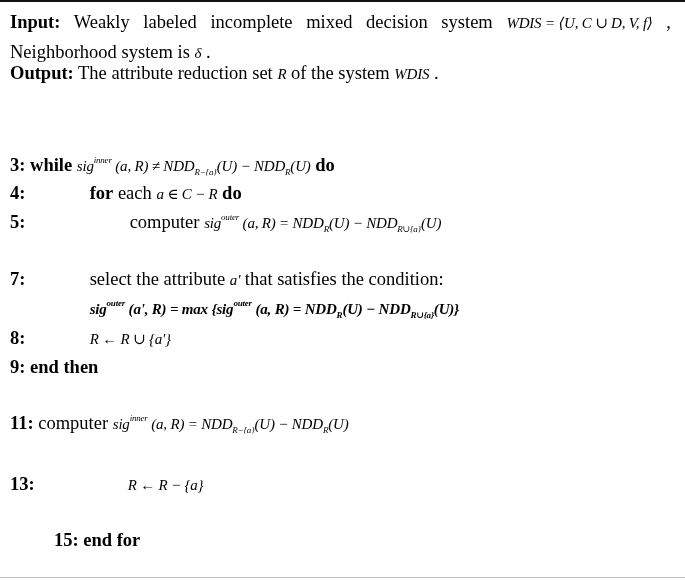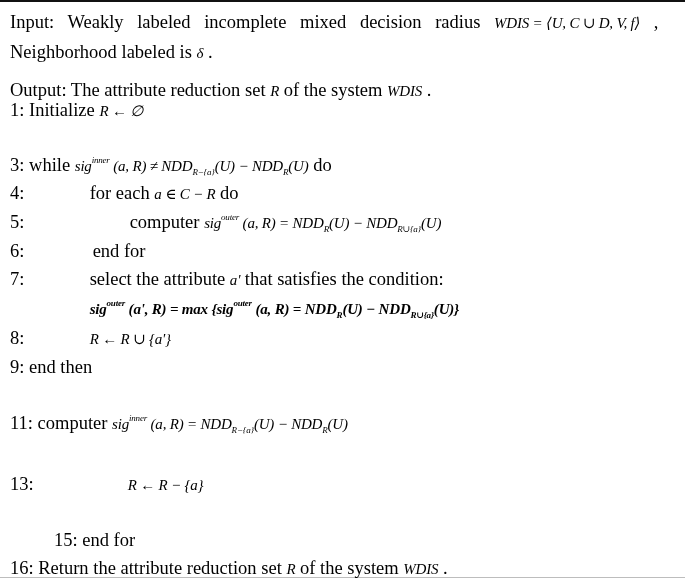--- a/index.html
+++ b/index.html
@@ -1,21 +1,21 @@
 <!DOCTYPE html>
 <html><head>
 <meta charset="utf-8">
 <style>
   html, body { margin: 0; padding: 0; background: #ffffff; }
   body { width: 685px; height: 580px; position: relative; overflow: hidden;
          font-family: "Liberation Serif", "DejaVu Serif", serif; color: #000; }
   .frame { position: absolute; left: 0; top: 0; width: 685px; height: 578px;
            border-top: 2px solid #111; border-bottom: 1px solid #bdbdbd; box-sizing: border-box; }
   .line { position: absolute; left: 10px; white-space: nowrap; font-size: 18.5px; line-height: 22px; }
-  .b { font-weight: normal; }
+  .b { font-weight: bold; }
   .m { font-style: italic; font-size: 15px; letter-spacing: -0.2px; }
   sub, sup { font-size: 9px; line-height: 0; }
   sub { vertical-align: -4px; }
   sup { vertical-align: 8px; }
   .num { display: inline-block; }
   .ind1 { margin-left: 55px; }
   .ind2 { margin-left: 95px; }
   .ind-if { margin-left: 40px; }
   .ind-13 { margin-left: 85px; }
   .ind-14 { margin-left: 25px; }
@@ -23,42 +23,37 @@
   .input-line { word-spacing: 9px; }
   .input-line .m { word-spacing: 0; }
 </style>
 </head>
 <body>
 
 <div class="frame">
 
   <div class="line input-line" style="top:9px;">
     <span class="b">Input:</span>
-    <span>Weakly labeled incomplete mixed decision radius</span>
+    <span>Weakly labeled incomplete mixed decision system</span>
     <span class="m">WDIS = ⟨U, C ∪ D, V, f⟩</span><span> ,</span>
   </div>
 
   <div class="line" style="top:39px;">
-    <span>Neighborhood labeled is</span>
+    <span>Neighborhood system is</span>
     <span class="m">δ</span><span> .</span>
   </div>
 
-  <div class="line" style="top:77px;">
+  <div class="line" style="top:60px;">
     <span class="b">Output:</span>
     <span>The attribute reduction set</span>
     <span class="m">R</span>
     <span>of the system</span>
     <span class="m">WDIS</span><span> .</span>
   </div>
 
-  <div class="line" style="top:97px;">
-    <span class="b">1:</span>
-    <span>Initialize</span>
-    <span class="m">R ← ∅</span>
-  </div>
 
 
   <div class="line" style="top:152px;">
     <span class="b">3:</span>
     <span class="b">while</span>
     <span class="m"><span>sig</span><sup>inner</sup> <span>(a, R) ≠ NDD</span><sub>R−{a}</sub><span>(U) − NDD</span><sub>R</sub><span>(U)</span></span>
     <span class="b">do</span>
   </div>
 
   <div class="line" style="top:180px;">
@@ -68,24 +63,20 @@
     <span class="m">a ∈ C − R</span>
     <span class="b">do</span>
   </div>
 
   <div class="line" style="top:209px;">
     <span class="b num" style="width:20px;">5:</span><span class="ind2"></span>
     <span>computer</span>
     <span class="m"><span>sig</span><sup>outer</sup> <span>(a, R) = NDD</span><sub>R</sub><span>(U) − NDD</span><sub>R∪{a}</sub><span>(U)</span></span>
   </div>
 
-  <div class="line" style="top:238px;">
-    <span class="b num" style="width:20px;">6:</span><span class="ind-6"></span>
-    <span class="b">end for</span>
-  </div>
 
   <div class="line" style="top:266px;">
     <span class="b num" style="width:20px;">7:</span><span class="ind1"></span>
     <span>select the attribute</span>
     <span class="m">a'</span>
     <span>that satisfies the condition:</span>
   </div>
 
   <div class="line" style="top:295px;font-weight:bold;">
     <span class="num" style="width:20px;"></span><span class="ind1"></span>
@@ -114,22 +105,14 @@
     <span class="b num" style="width:28px;">13:</span><span class="ind-13"></span>
     <span class="m">R ← R − {a}</span>
   </div>
 
 
   <div class="line" style="top:527px;margin-left:44px;">
     <span class="b">15:</span>
     <span class="b">end for</span>
   </div>
 
-  <div class="line" style="top:555px;">
-    <span class="b">16:</span>
-    <span class="b">Return</span>
-    <span>the attribute reduction set</span>
-    <span class="m">R</span>
-    <span>of the system</span>
-    <span class="m">WDIS</span><span> .</span>
-  </div>
 
 </div>
 
 </body></html>

